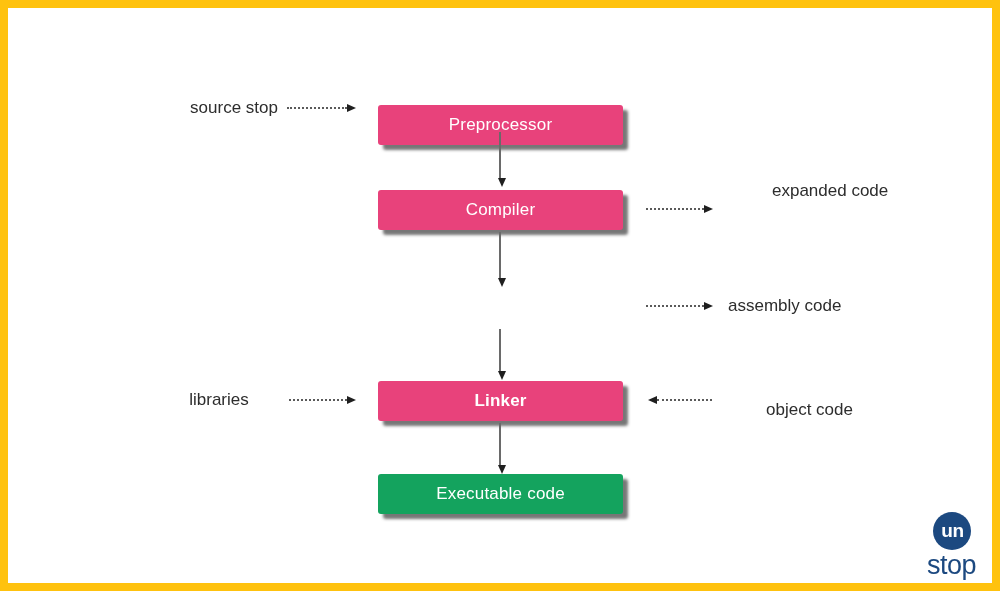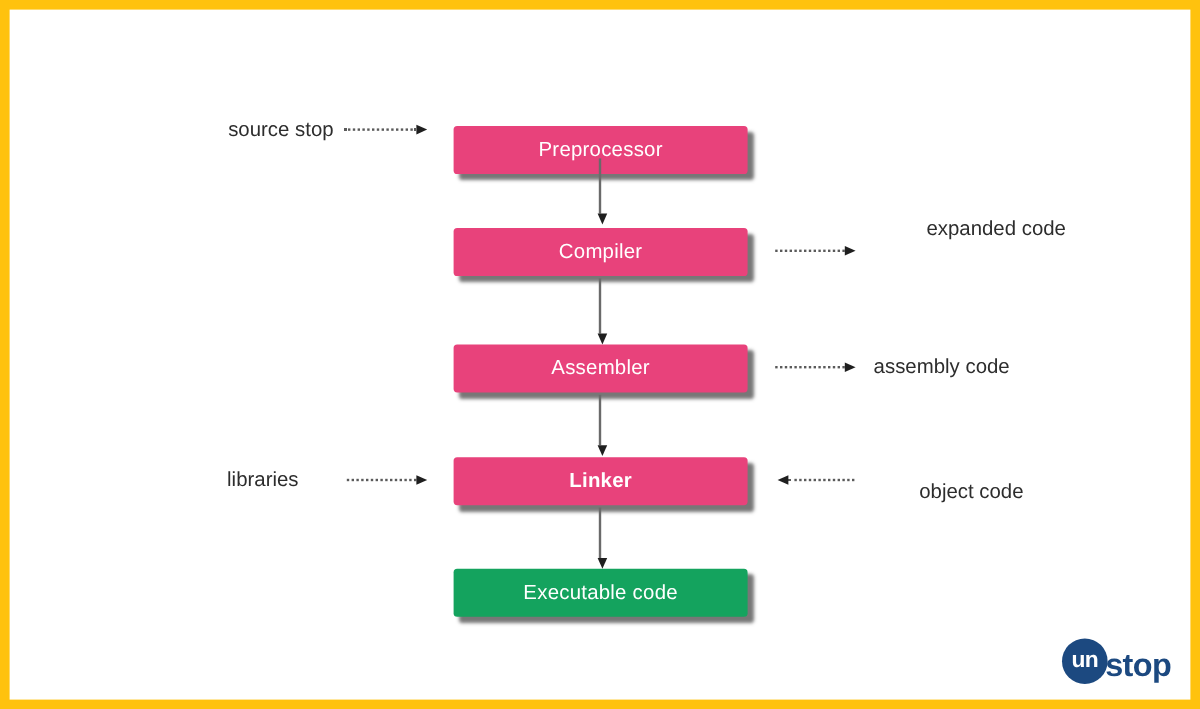--- a/index.html
+++ b/index.html
@@ -78,31 +78,31 @@
     white-space:nowrap;
   }
   .l-source   { left:152px; width:118px; top:90px;  text-align:right; }
   .l-libs     { left:152px; width:118px; top:382px; text-align:center; }
   .l-expanded { left:720px; top:173px;margin-left:44px; }
   .l-assembly { left:720px; top:288px; }
   .l-object   { left:736px; top:392px;margin-left:22px; }
 
   
   .logo {
-    position:absolute; right:16px; bottom:13px;
-    display:flex; align-items:flex-end;
+    position:absolute; right:16px; bottom:2px;
+    display:flex; align-items:center;flex-direction:column;
   }
   .logo-circle {
     width:38px; height:38px; border-radius:50%;
     background:#1c4980;
     display:flex; align-items:center; justify-content:center;
     color:#ffffff; font-weight:bold; font-size:19px; letter-spacing:-0.5px;
   }
   .logo-suffix {
-    color:#1c4980; font-weight:bold; font-size:27px;
+    color:#1c4980; font-weight:normal; font-size:27px;
     letter-spacing:-0.5px; margin-left:-2px;
   }
 </style>
 </head>
 <body>
 
 <div class="frame">
 
   <div class="slabel l-source">source stop</div>
   <div class="slabel l-expanded">expanded code</div>
@@ -111,21 +111,20 @@
   <div class="slabel l-object">object code</div>
 
   <div class="harrow to-right a-source"></div>
   <div class="harrow to-right a-expanded"></div>
   <div class="harrow to-right a-assembly"></div>
   <div class="harrow to-right a-libs"></div>
   <div class="harrow to-left  a-object"></div>
 
   <div class="pbox pink  pos-preprocessor">Preprocessor</div>
   <div class="pbox pink  pos-compiler">Compiler</div>
-  <div class="pbox pink  pos-assembler">Assembler</div>
   <div class="pbox pink  pos-linker">Linker</div>
   <div class="pbox green pos-executable">Executable code</div>
 
   <div class="varrow v1"></div>
   <div class="varrow v2"></div>
   <div class="varrow v3"></div>
   <div class="varrow v4"></div>
 
   <div class="logo">
     <div class="logo-circle">un</div>

